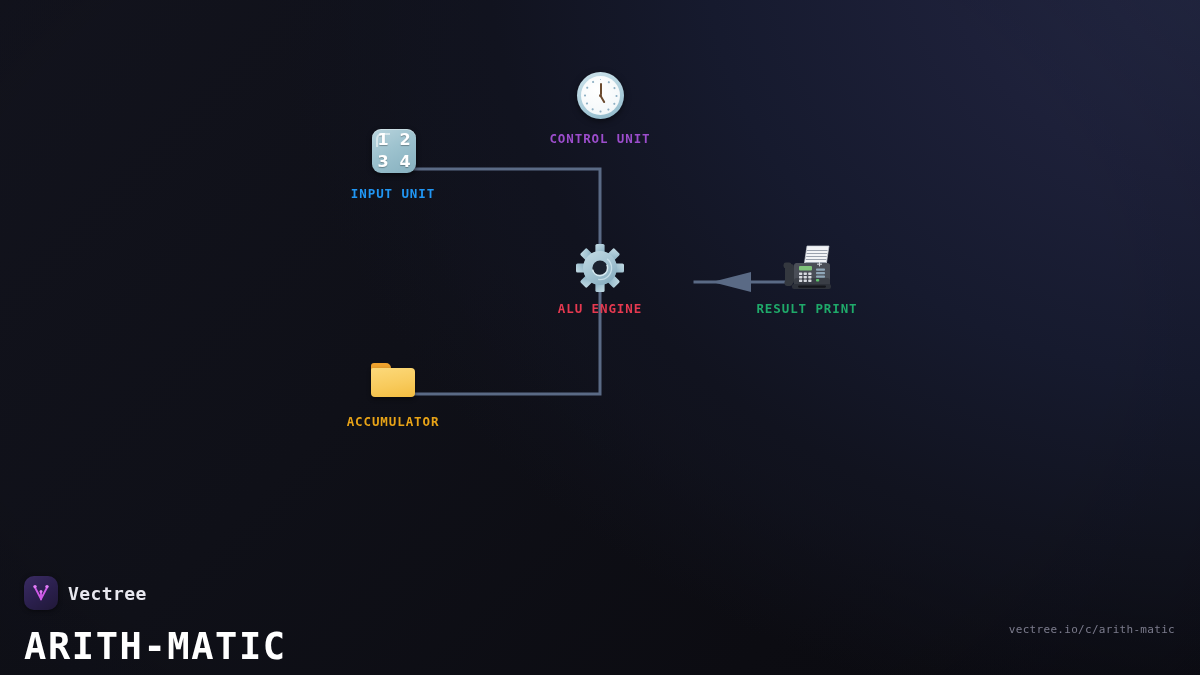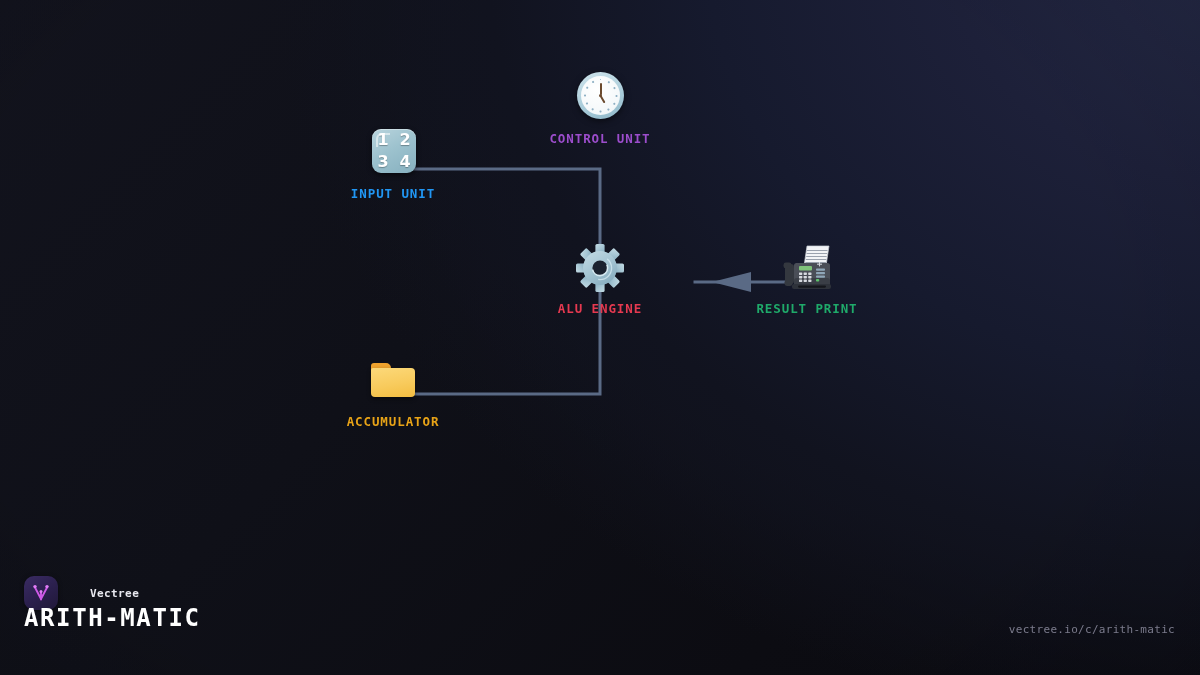--- a/index.html
+++ b/index.html
@@ -183,31 +183,30 @@
   }
   .logo-mark {
     width: 34px; height: 34px;
     border-radius: 10px;
     background: linear-gradient(145deg, #3a2b63 0%, #2a1f4c 55%, #201838 100%);
     box-shadow: 0 1px 4px rgba(0,0,0,0.5);
     position: relative;
   }
   .brand-name {
     color: #e8e8ef;
-    font-size: 11px;
+    font-size: 18px;
     font-weight: 700;
     letter-spacing: 0.4px;
-    margin-left: 22px;
   }
   .page-title {
     position: absolute;
     left: 24px;
-    top: 604px;
+    top: 625px;
     color: #ffffff;
-    font-size: 24px;
+    font-size: 37px;
     font-weight: 700;
     letter-spacing: 1.6px;
   }
   .footer-url {
     position: absolute;
     right: 25px;
     top: 623px;
     color: #7b7b8c;
     font-size: 11px;
     letter-spacing: 0.3px;

